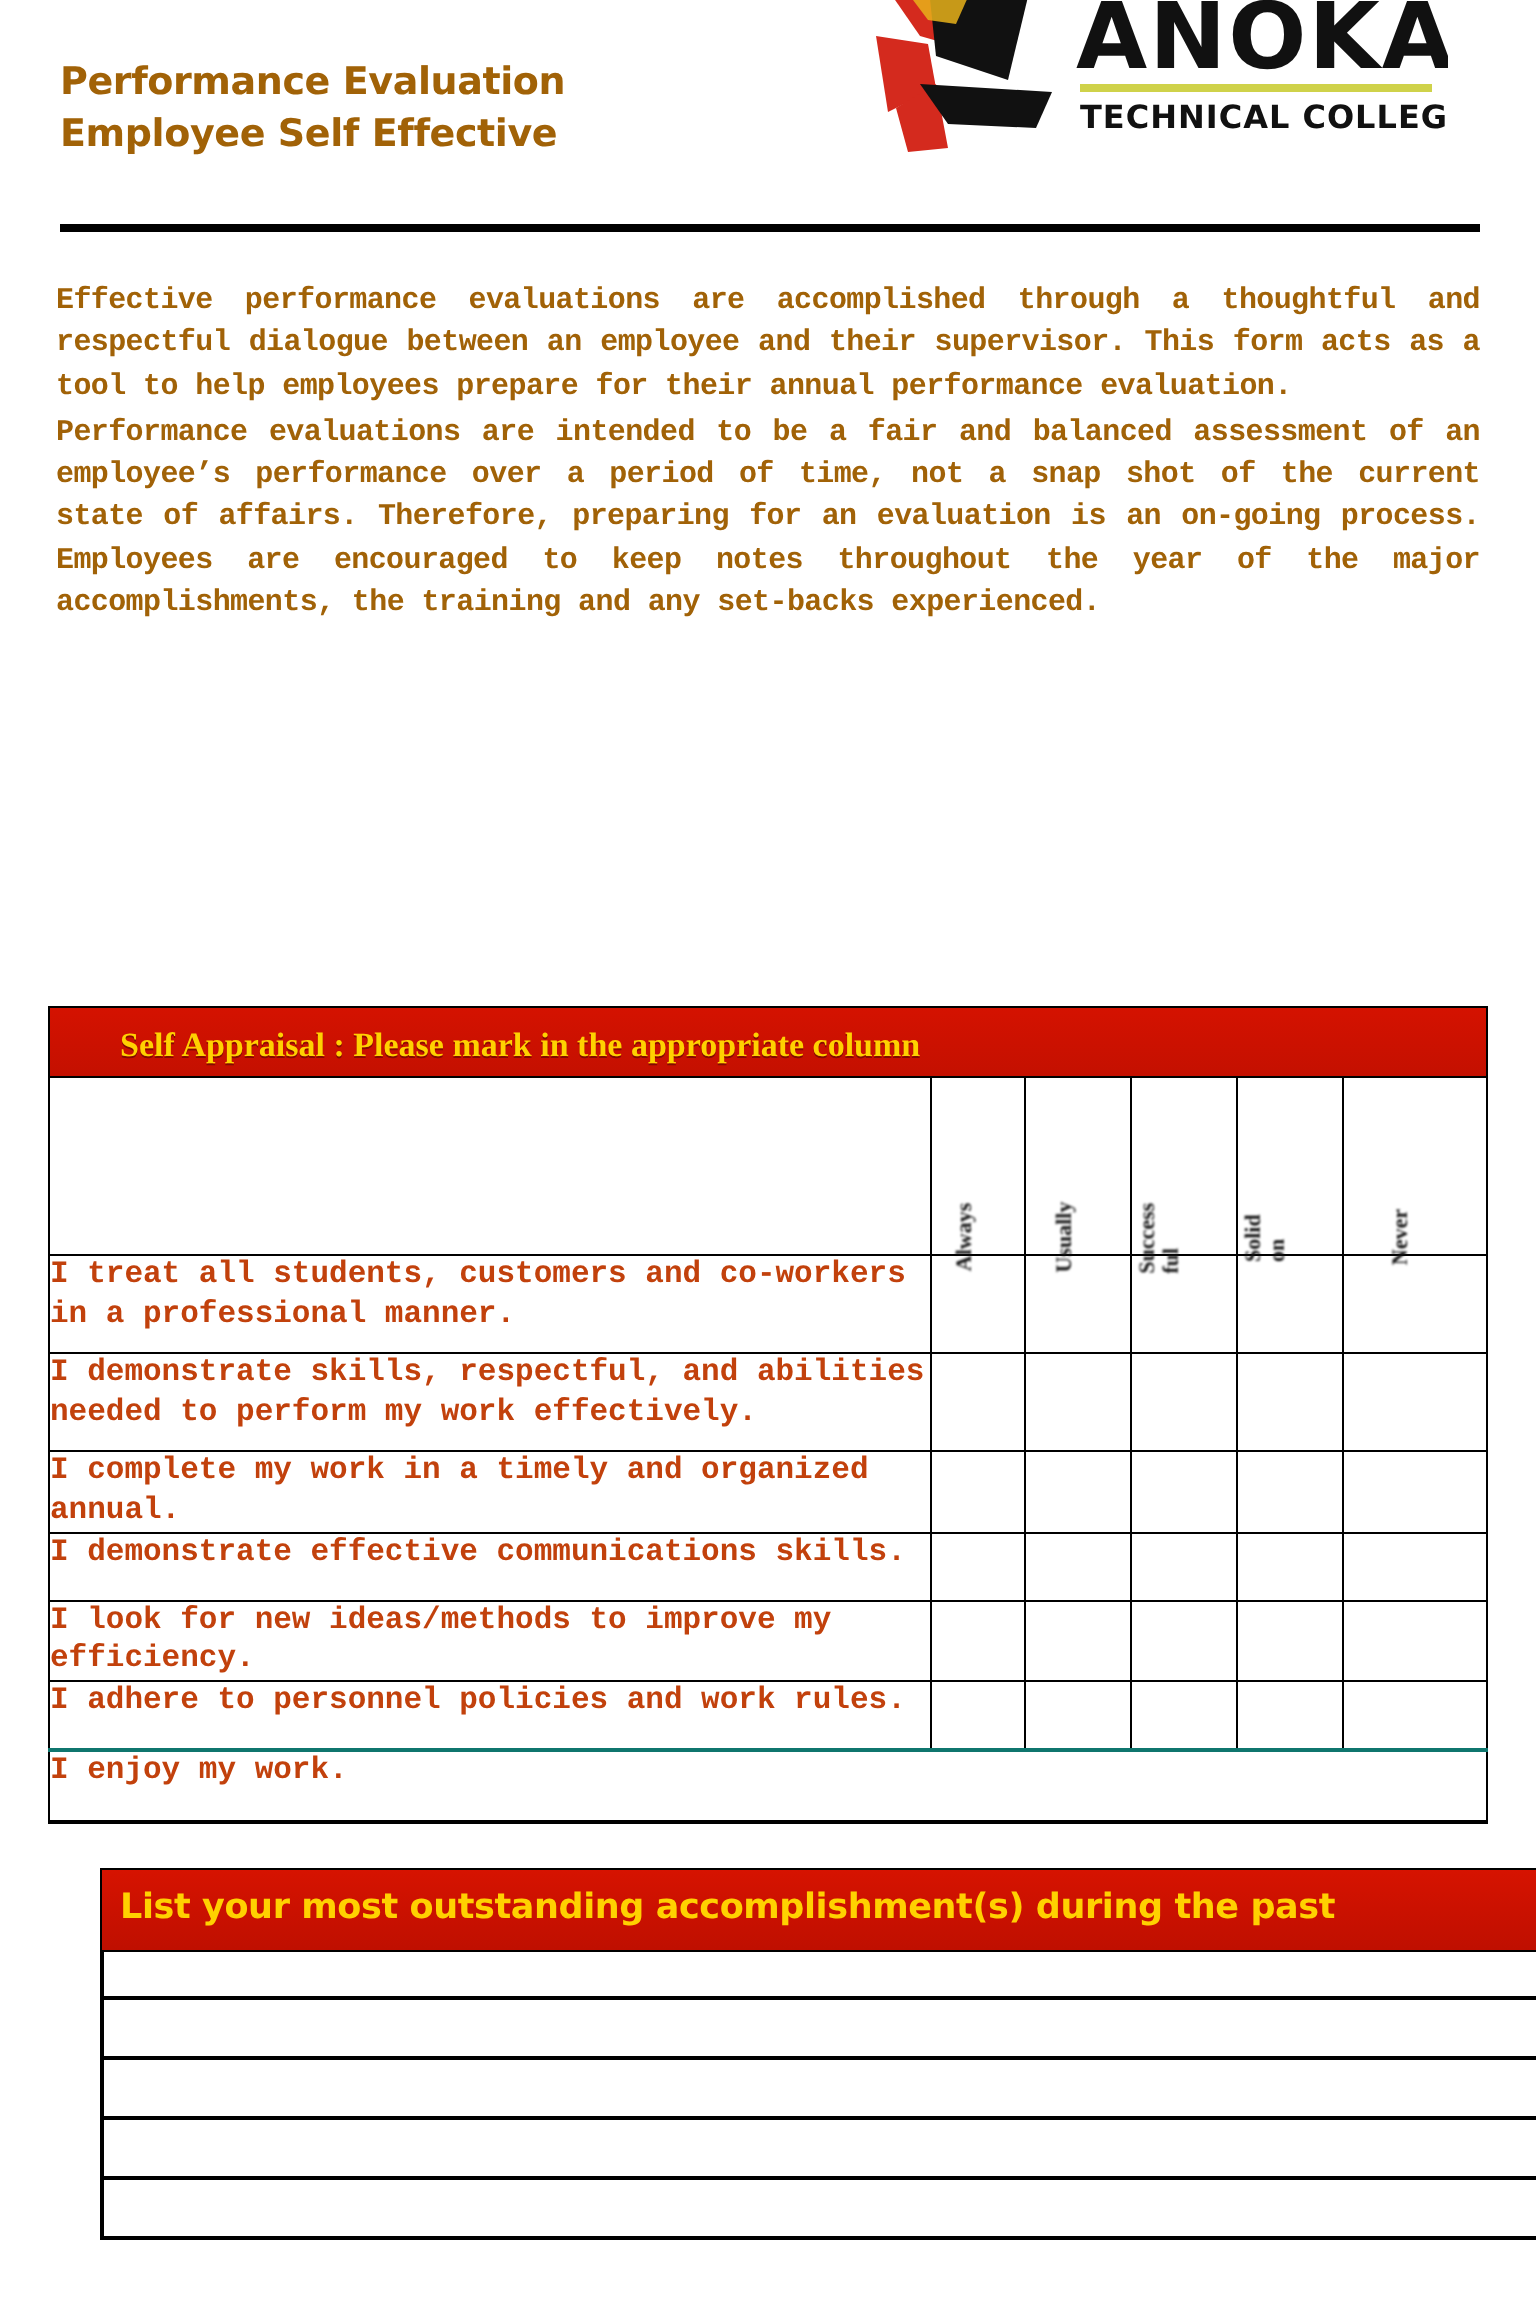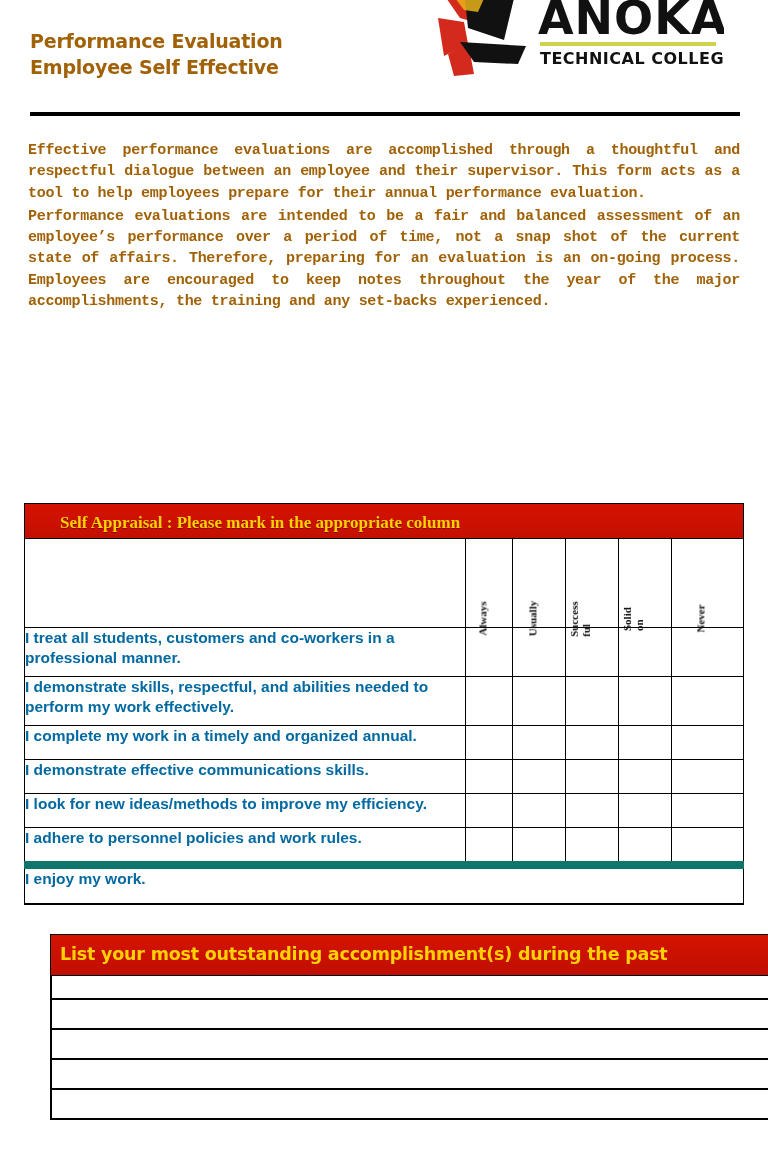--- a/index.html
+++ b/index.html
@@ -126,38 +126,38 @@
     font-weight: bold;
     font-size: 11px;
     color: #111;
     filter: blur(0.45px);
     line-height: 1.05;
     text-align: left;
   }
   .rot-label .l2 { display: block; }
 
   .stmt {
-    font-family: Liberation Sans, sans-serif;
+    font-family: Liberation Mono, monospace;
     font-weight: bold;
     font-size: 15.5px;
     line-height: 1.28;
-    color: #0369a1;
+    color: #c2410c;
     padding: 4px 4px 5px 6px;
     filter: blur(0.25px);
   }
   .mark-cell { background: #ffffff; }
   .row-tall td { height: 48px; }
   .row-short td { height: 33px; }
 
   .tail-row td {
     border-left: none;
     border-right: none;
   }
   .tail-row td.tail-text {
-    border-top: 8px solid #0f766e;
+    border-top: 2px solid #0f766e;
     border-bottom: 2.5px solid #000;
     height: 34px;
   }
 
   
   .accomp-block {
     position: absolute;
     left: 24px;
     top: 934px;
     width: 720px;

